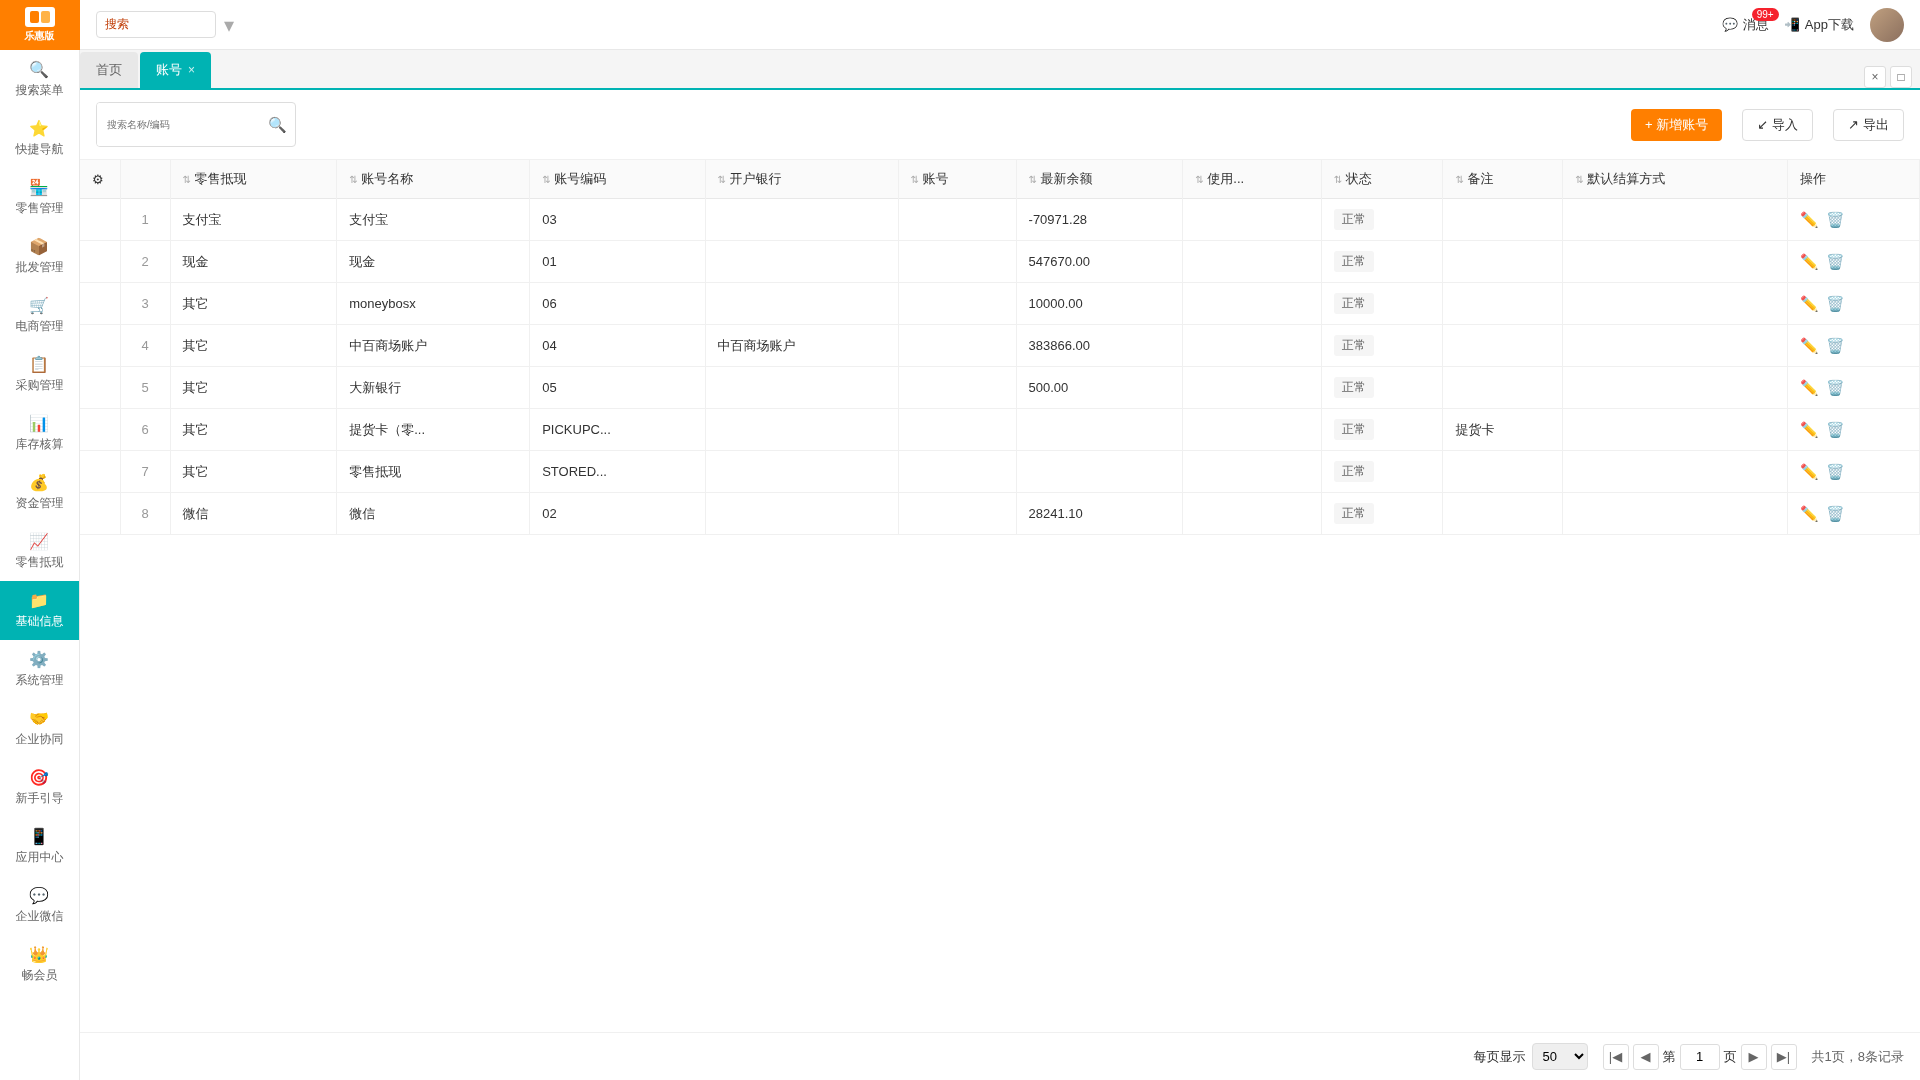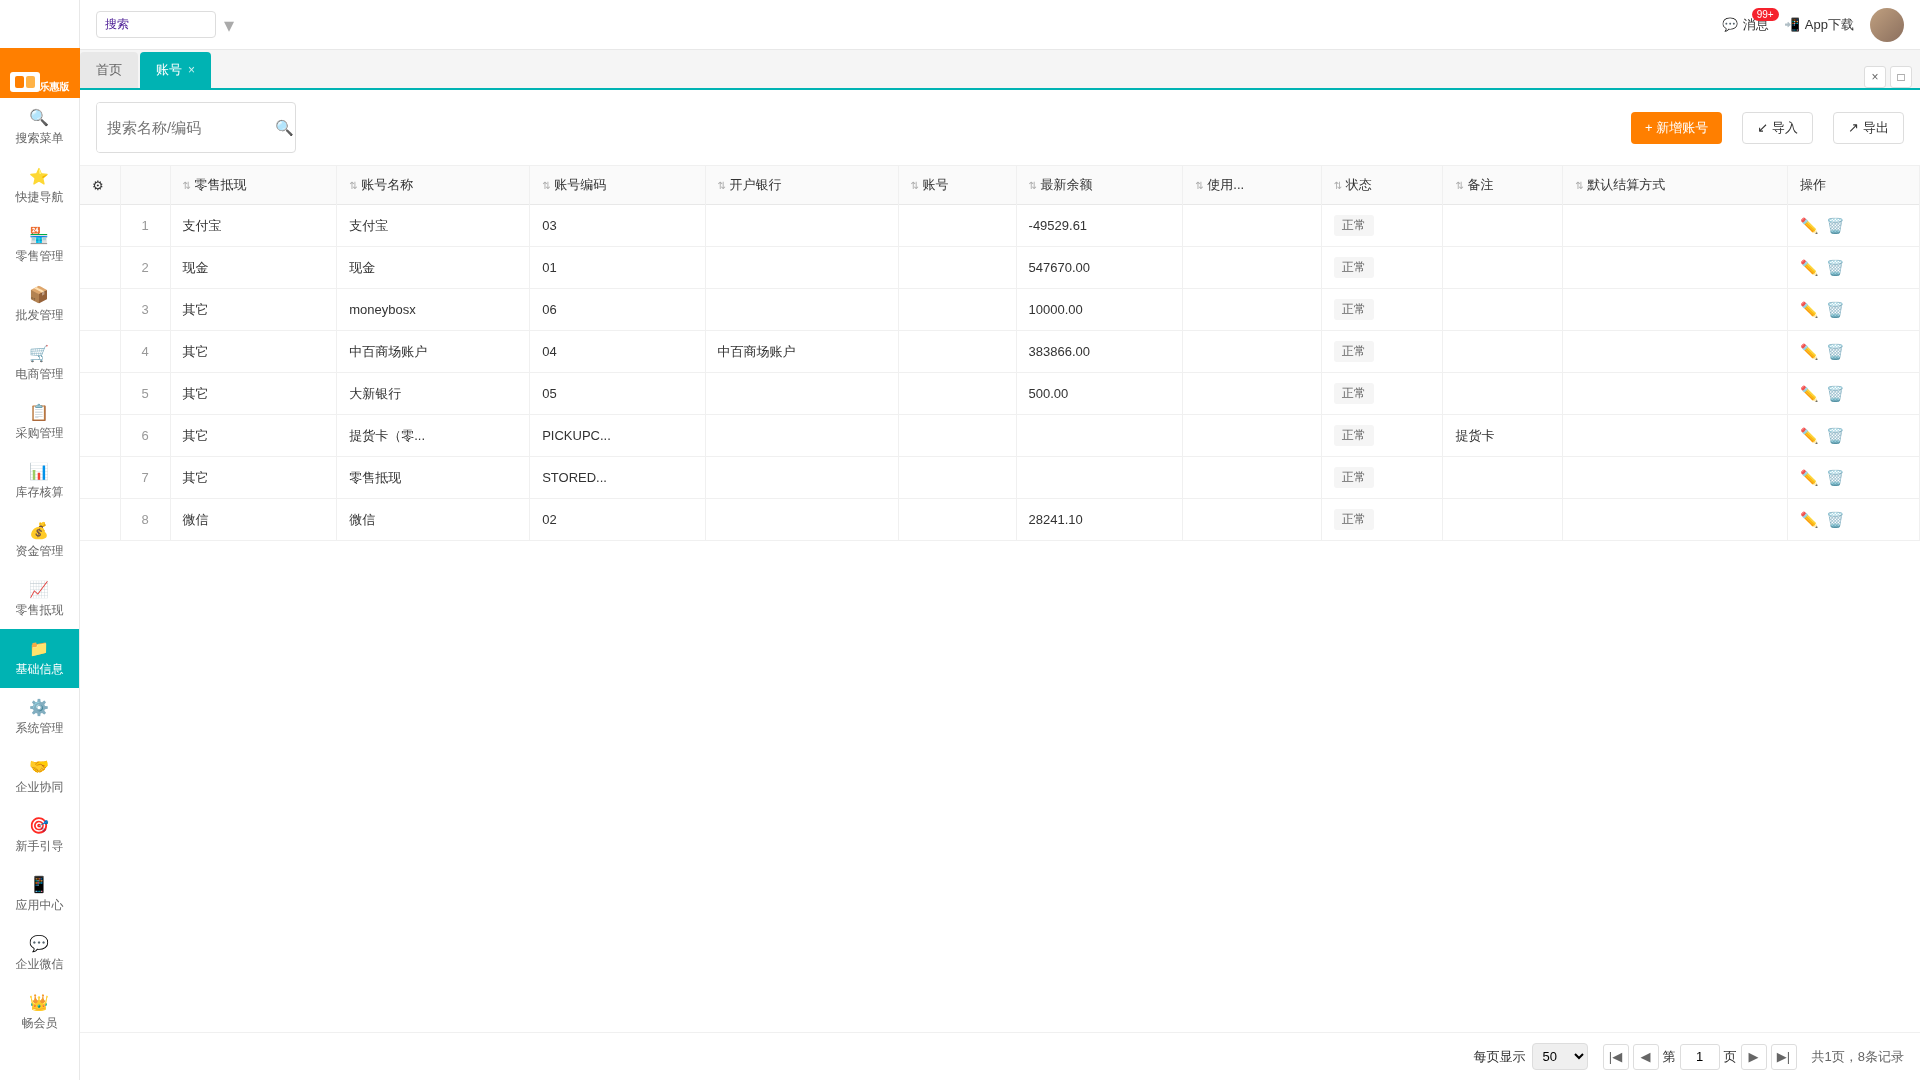--- a/index.html
+++ b/index.html
@@ -14,28 +14,27 @@
       align-items: center;
       border-right: 1px solid #e8e8e8;
       height: 100%;
       flex-shrink: 0;
     }
     .sidebar-logo {
       width: 80px;
       height: 50px;
       background: #ff7f00;
       display: flex;
-      align-items: flex-end;
+      align-items: center;
       justify-content: center;
       color: #fff;
       font-size: 11px;
       font-weight: bold;
-      flex-direction: row;
+      flex-direction: column;
       padding: 4px;
-      margin-top: 48px;
     }
     .sidebar-logo .logo-icon {
       width: 30px;
       height: 20px;
       background: #fff;
       border-radius: 3px;
       display: flex;
       align-items: center;
       justify-content: center;
       margin-bottom: 2px;
@@ -197,21 +196,21 @@
       align-items: center;
       border: 1px solid #ddd;
       border-radius: 4px;
       overflow: hidden;
       width: 200px;
     }
     .search-input-wrap input {
       border: none;
       outline: none;
       padding: 16px 10px;
-      font-size: 15px;
+      font-size: 10px;
       width: 170px;
       color: #999;
     }
     .search-btn {
       background: #fff;
       border: none;
       padding: 6px 8px;
       cursor: pointer;
       color: #aaa;
       font-size: 15px;
@@ -447,21 +446,21 @@
     <span class="icon">👑</span>
     <span>畅会员</span>
   </div>
 </div>
 
 <div class="main">
 
   <div class="topbar" style="position:relative;">
     <div class="topbar-left">
       <div class="topbar-search">
-        <span style="color:#4c1d95;font-size:12px;">搜索</span>
+        <span style="color:#c2410c;font-size:12px;">搜索</span>
       </div>
       <span class="topbar-dropdown">▾</span>
     </div>
     <div class="topbar-right">
       <div class="topbar-msg relative">
         <span>💬</span>
         <span>消息</span>
         <span class="badge">99+</span>
       </div>
       <div class="topbar-app">
@@ -563,21 +562,21 @@
         <tbody id="table-body">
 
         <tr>
       <td></td>
       <td class="row-num">1</td>
       <td>支付宝</td>
       <td>支付宝</td>
       <td>03</td>
       <td></td>
       <td></td>
-      <td>-49529.61</td>
+      <td>-70971.28</td>
       <td></td>
       <td><span class="status-normal">正常</span></td>
       <td></td>
       <td></td>
       <td>
         <div class="action-icons">
           <span class="action-icon" title="编辑">✏️</span>
           <span class="action-icon" title="删除">🗑️</span>
         </div>
       </td>

